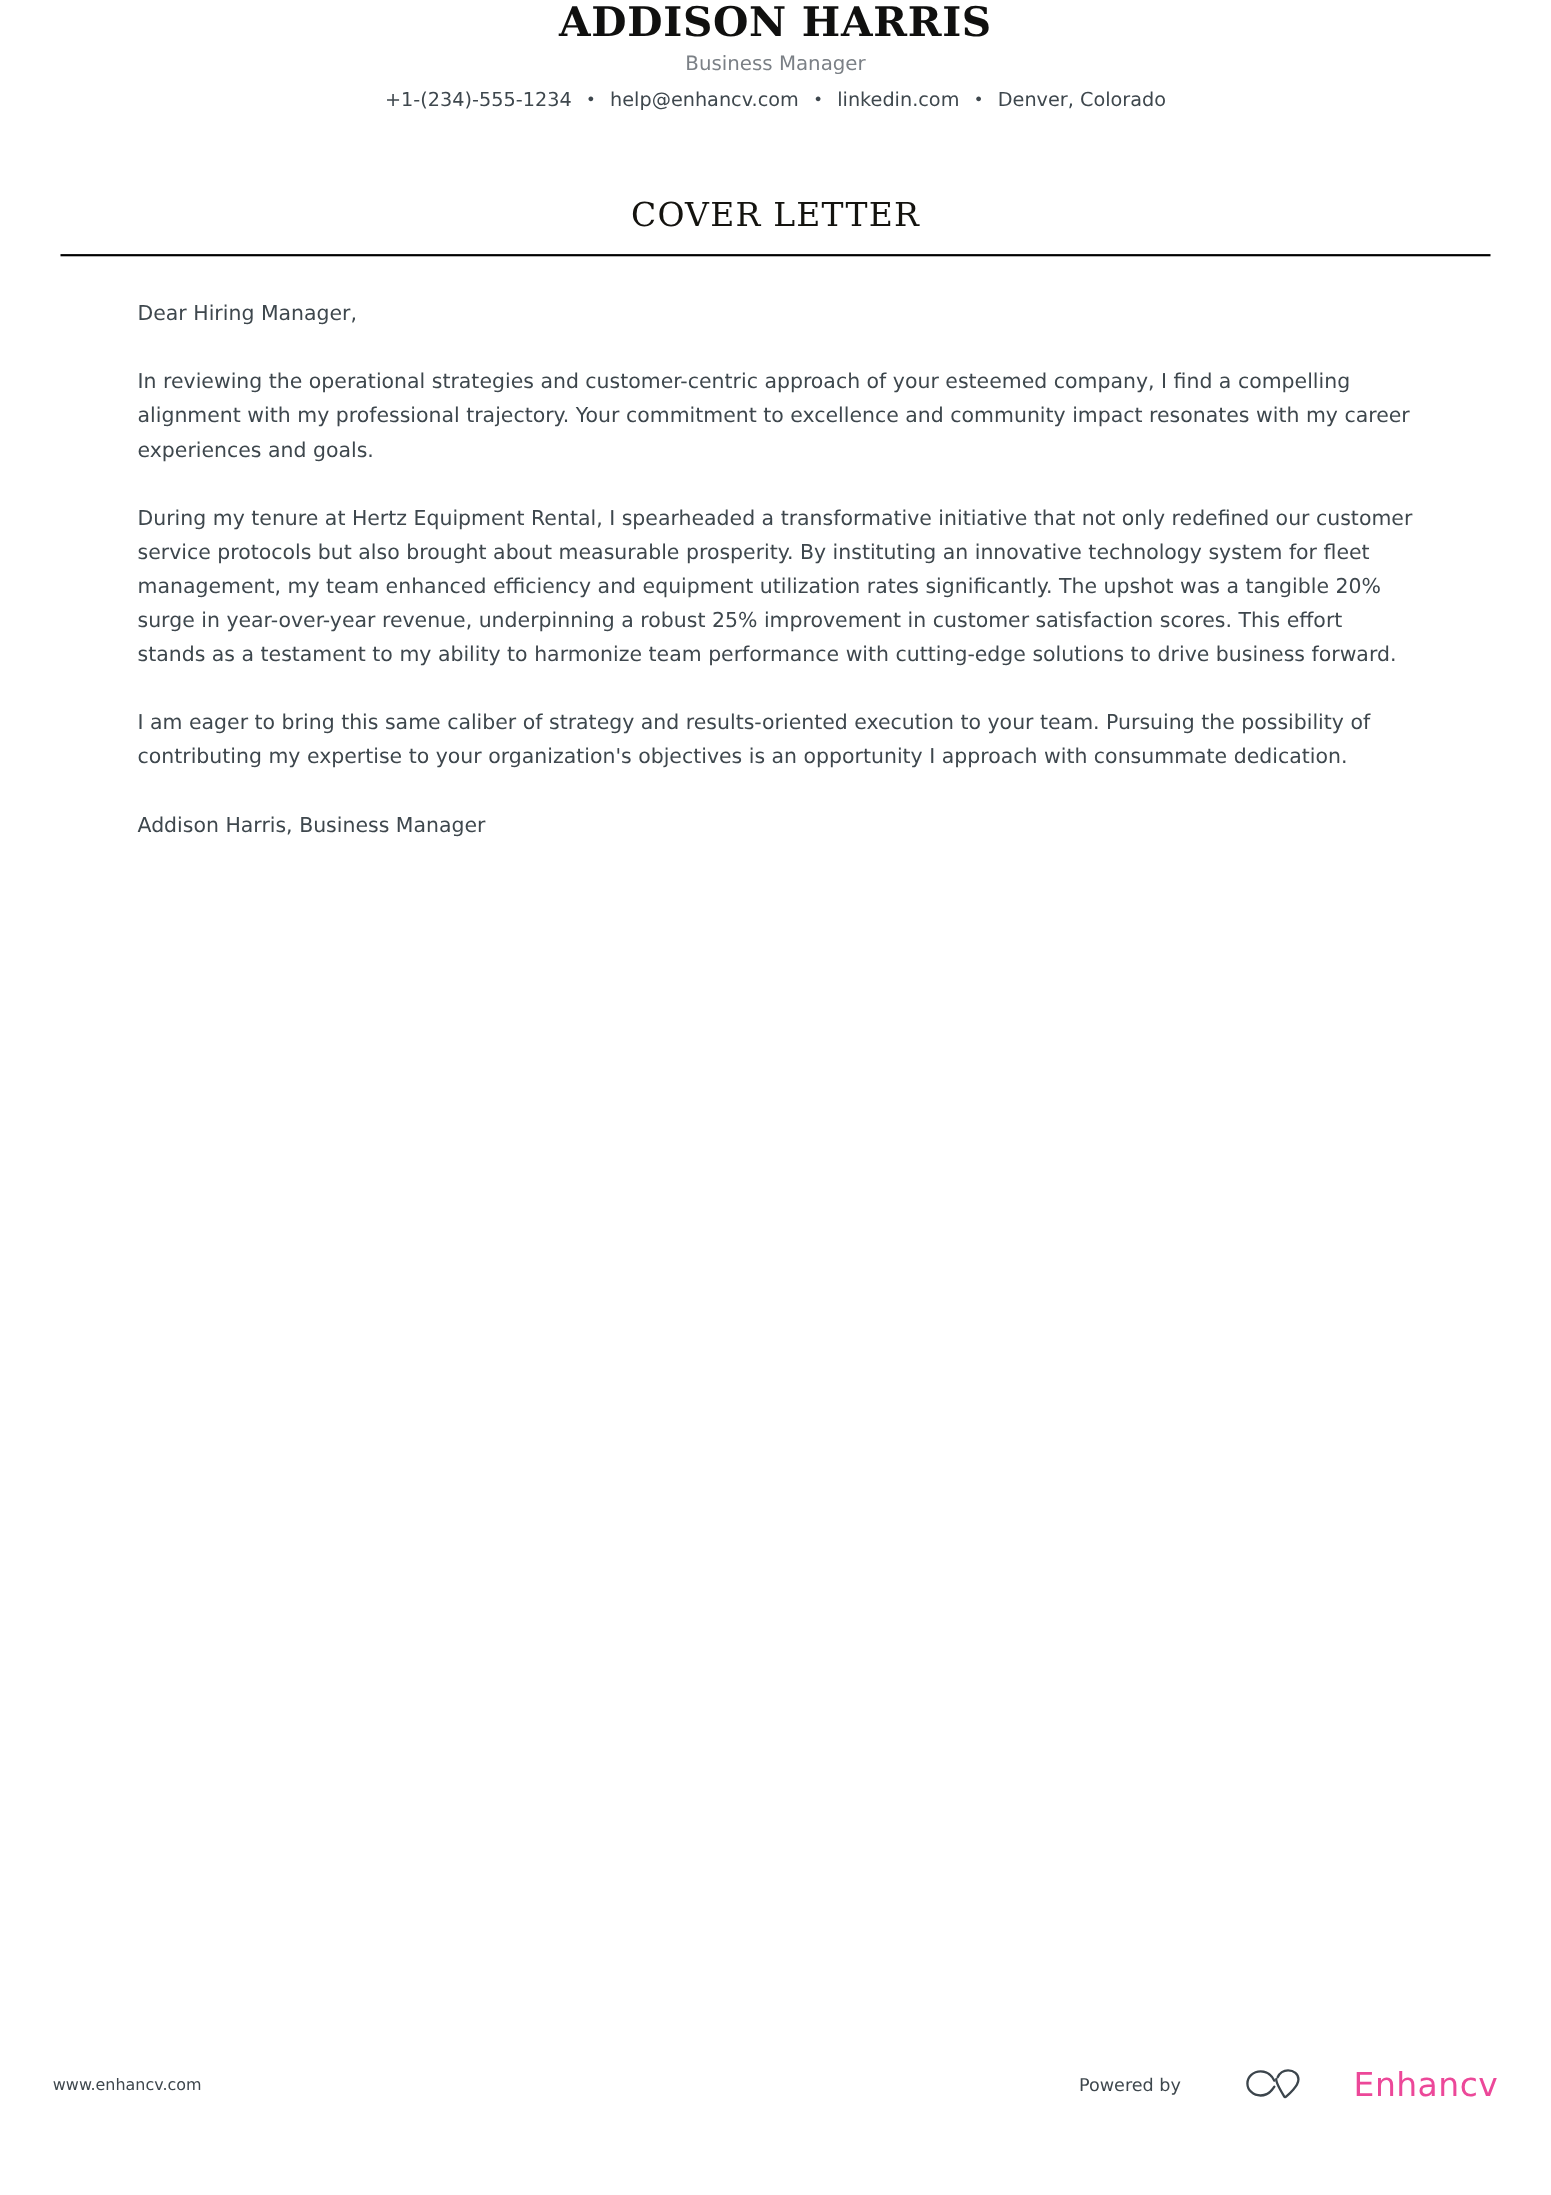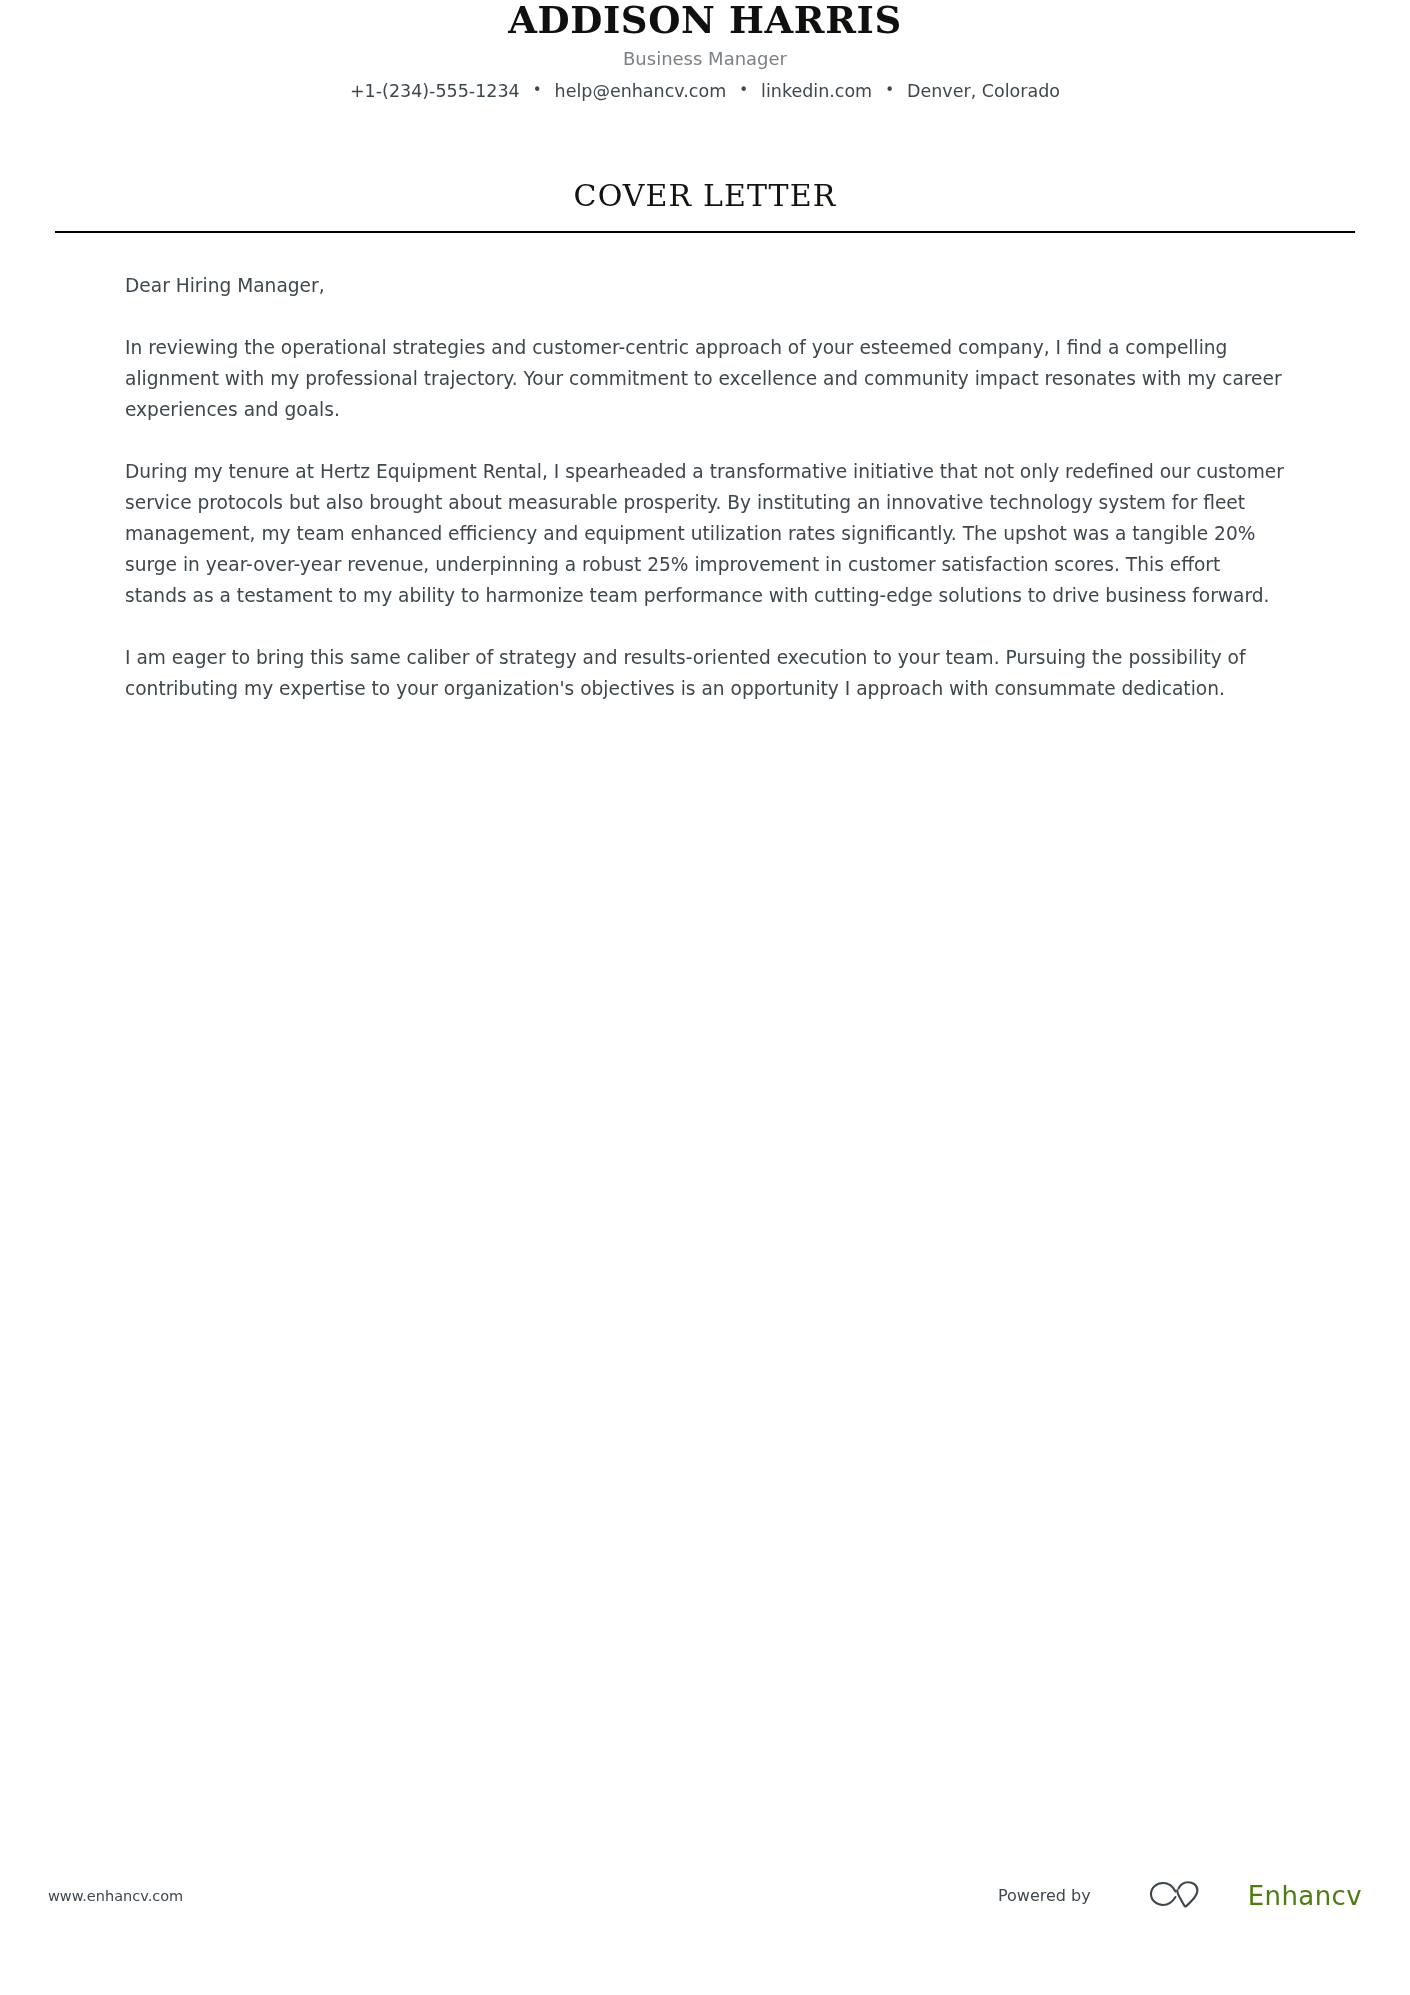--- a/index.html
+++ b/index.html
@@ -130,22 +130,22 @@
     font-size: 16px;
     color: #3e474d;
     line-height: 1;
     margin-right: 26px;
   }
   .brand-mark {
     display: block;
     margin-right: 13px;
   }
   .brand-name {
-    font-size: 26px;
-    color: #4d7c0f;
+    font-size: 30px;
+    color: #ec4899;
     line-height: 1;
     letter-spacing: 0.4px;
   }
 </style>
 </head>
 <body>
 
 <div class="page">
 
   <div class="header">
@@ -166,20 +166,21 @@
   <div class="section-wrap">
     <h2 class="section-title">COVER LETTER</h2>
     <div class="section-rule"></div>
   </div>
 
   <div class="letter-body">
     <p class="letter-p salutation">Dear Hiring Manager,</p>
     <p class="letter-p">In reviewing the operational strategies and customer-centric approach of your esteemed company, I find a compelling alignment with my professional trajectory. Your commitment to excellence and community impact resonates with my career experiences and goals.</p>
     <p class="letter-p">During my tenure at Hertz Equipment Rental, I spearheaded a transformative initiative that not only redefined our customer service protocols but also brought about measurable prosperity. By instituting an innovative technology system for fleet management, my team enhanced efficiency and equipment utilization rates significantly. The upshot was a tangible 20% surge in year-over-year revenue, underpinning a robust 25% improvement in customer satisfaction scores. This effort stands as a testament to my ability to harmonize team performance with cutting-edge solutions to drive business forward.</p>
     <p class="letter-p">I am eager to bring this same caliber of strategy and results-oriented execution to your team. Pursuing the possibility of contributing my expertise to your organization's objectives is an opportunity I approach with consummate dedication.</p>
+    <p class="letter-p signature">Addison Harris, Business Manager</p>
   </div>
 
   <div class="footer">
     <span class="footer-url">www.enhancv.com</span>
 
     <div class="footer-brand">
       <span class="powered-by">Powered by</span>
       <span class="brand-mark">
         <svg width="62" height="30" viewBox="0 0 62 30" fill="none" xmlns="http://www.w3.org/2000/svg">
           <path d="M30.5 12.5 C27.5 6.5 22.5 4 18 4 C11.4 4 6 8.9 6 15 C6 21.1 11.4 26 18 26 C23 26 27.4 23 30.5 18" stroke="#3c454c" stroke-width="2.1" stroke-linecap="round" fill="none"></path>

